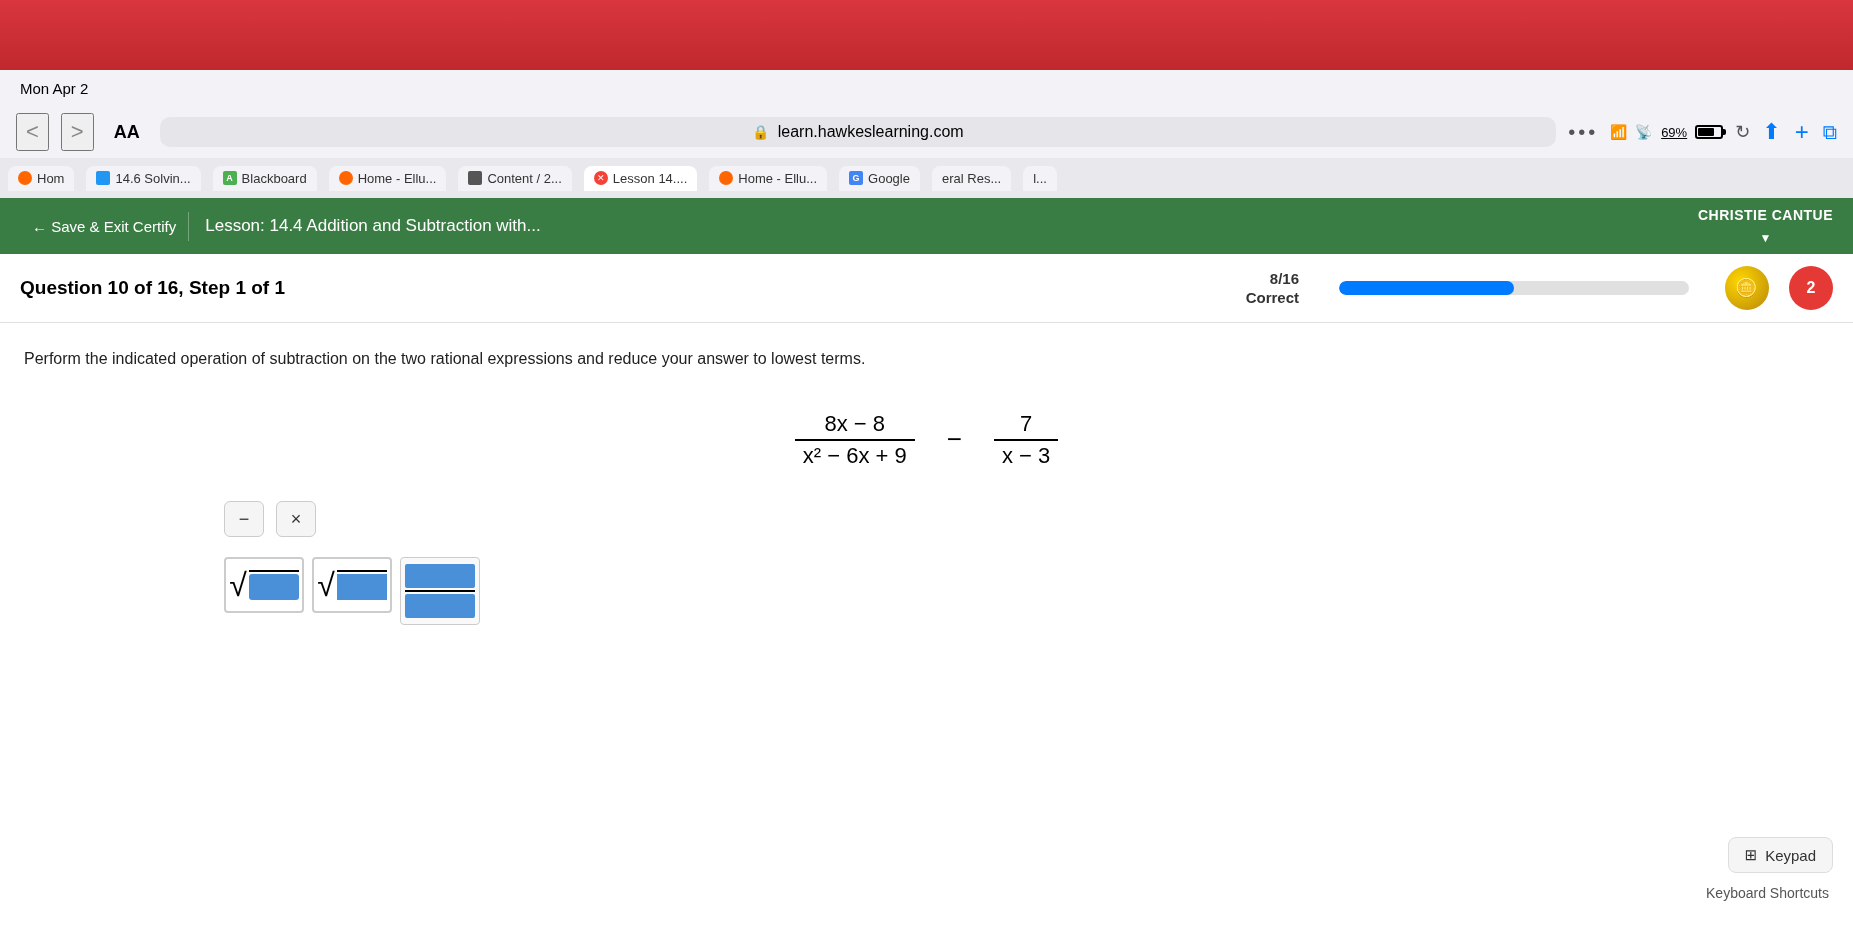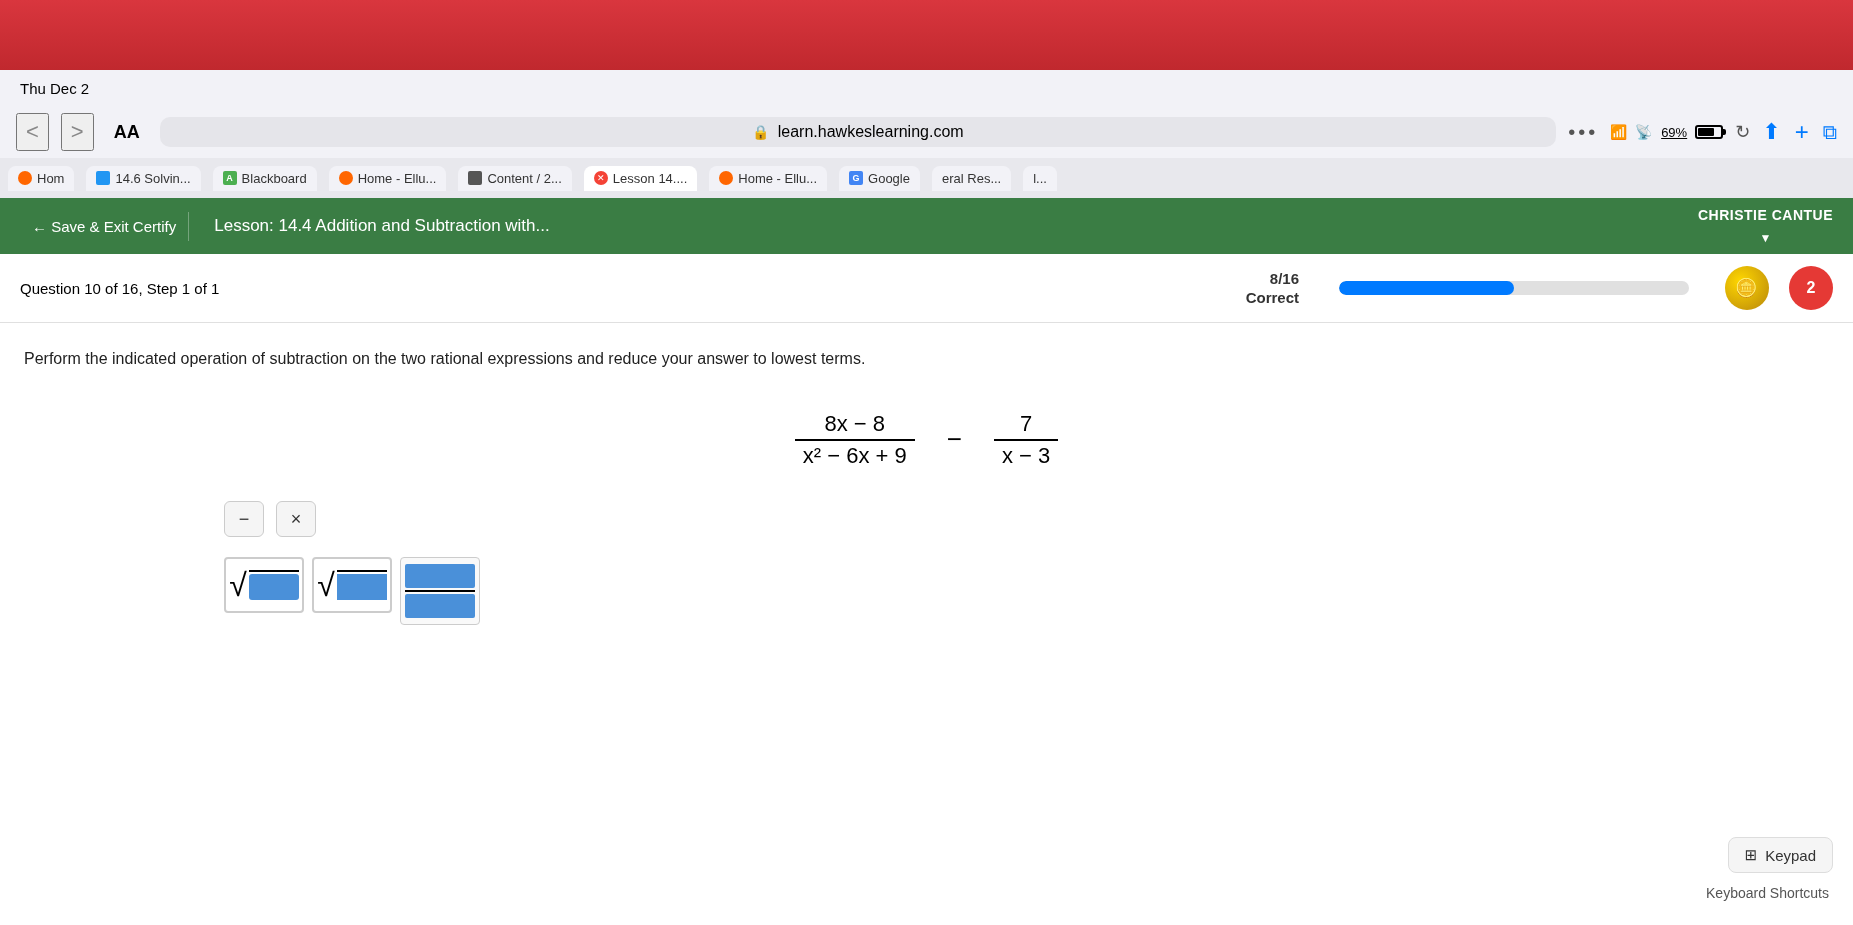--- a/index.html
+++ b/index.html
@@ -221,21 +221,20 @@
       padding: 6px 12px;
       border-right: 1px solid rgba(255,255,255,0.3);
       margin-right: 16px;
     }
 
     .lesson-title {
       flex: 1;
       font-size: 17px;
       font-weight: 500;
       color: #fff;
-      margin-left: 9px;
     }
 
     .user-section {
       display: flex;
       align-items: center;
       gap: 8px;
       flex-direction: column;
     }
 
     .user-name {
@@ -254,22 +253,22 @@
     .progress-area {
       display: flex;
       align-items: center;
       padding: 12px 20px;
       background: #fff;
       border-bottom: 1px solid #e0e0e0;
       gap: 20px;
     }
 
     .question-info {
-      font-size: 15px;
-      font-weight: 400;
+      font-size: 19px;
+      font-weight: 700;
       color: #000;
     }
 
     .score-text {
       font-size: 15px;
       font-weight: 600;
       color: #333;
     }
 
     .correct-text {
@@ -491,21 +490,21 @@
     }
   </style>
 </head>
 <body>
 
 <div class="device-top-bar"></div>
 
 <div class="browser-chrome">
 
   <div class="status-bar">
-    <span>Thu Dec 2</span>
+    <span>Mon Apr 2</span>
   </div>
 
   <div class="browser-toolbar">
     <button class="nav-btn">&lt;</button>
     <button class="nav-btn">&gt;</button>
     <span class="aa-btn">AA</span>
 
     <div class="address-bar">
       <span class="lock-icon">🔒</span>
       <span class="url-text">learn.hawkeslearning.com</span>

